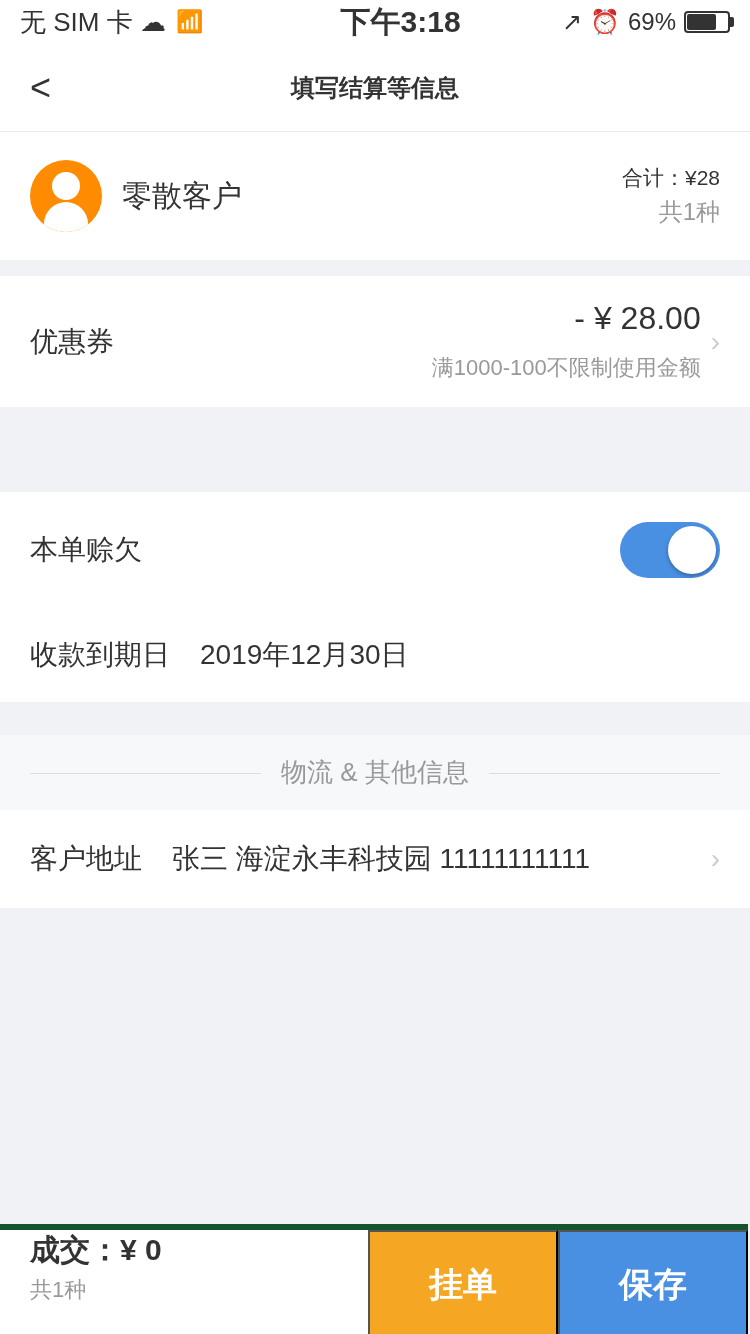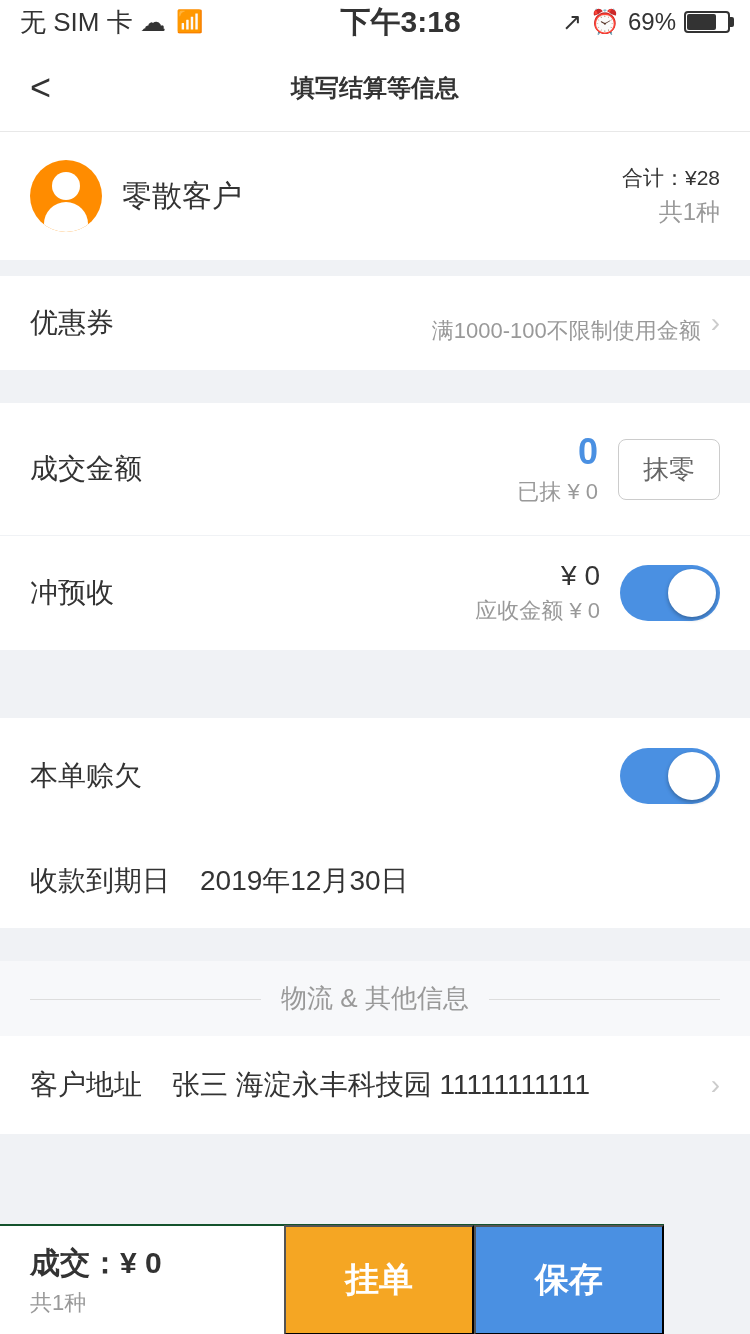--- a/index.html
+++ b/index.html
@@ -353,26 +353,25 @@
       font-size: 28px;
       color: #333;
       flex: 1;
     }
 
     
     .bottom-bar {
       position: fixed;
       bottom: 0;
       left: 0;
-      width: 664px;
+      width: 748px;
       height: 110px;
       background: #fff;
       display: flex;
-      align-items: center;
-      border-top: 2px solid #14532d;
+      border-top: 6px solid #14532d;
     }
     .bottom-summary {
       flex: 1;
       padding: 0 30px;
     }
     .bottom-deal {
       font-size: 26px;
       color: #333;
     }
     .bottom-deal span {
@@ -440,54 +439,30 @@
         <div class="total-count">共1种</div>
       </div>
     </div>
   </div>
 
   <div class="card">
     <div class="coupon-row">
       <span class="row-label">优惠券</span>
       <div style="display:flex;align-items:center;">
         <div class="coupon-right">
+          <div class="coupon-amount">- ¥ 28.00</div>
           <div class="coupon-desc">满1000-100不限制使用金额</div>
         </div>
         <span class="chevron-right">›</span>
       </div>
     </div>
   </div>
 
   <div class="section-divider"></div>
 
-  <div class="card">
-    <div class="transaction-row">
-      <span class="row-label">成交金额</span>
-      <div class="transaction-right">
-        <div class="amount-input-area">
-          <div class="amount-value">0</div>
-          <div class="amount-sub">已抹  ¥ 0</div>
-        </div>
-        <button class="round-btn">抹零</button>
-      </div>
-    </div>
-
-    <div class="prepay-row">
-      <span class="row-label">冲预收</span>
-      <div class="prepay-right">
-        <div class="prepay-values">
-          <div class="prepay-amount">¥ 0</div>
-          <div class="prepay-sub">应收金额 ¥ 0</div>
-        </div>
-        <div class="toggle">
-          <div class="toggle-thumb"></div>
-        </div>
-      </div>
-    </div>
-  </div>
 
   <div class="section-divider"></div>
 
   <div class="card">
     <div class="debt-row">
       <span class="debt-label">本单赊欠</span>
       <div class="toggle">
         <div class="toggle-thumb"></div>
       </div>
     </div>

